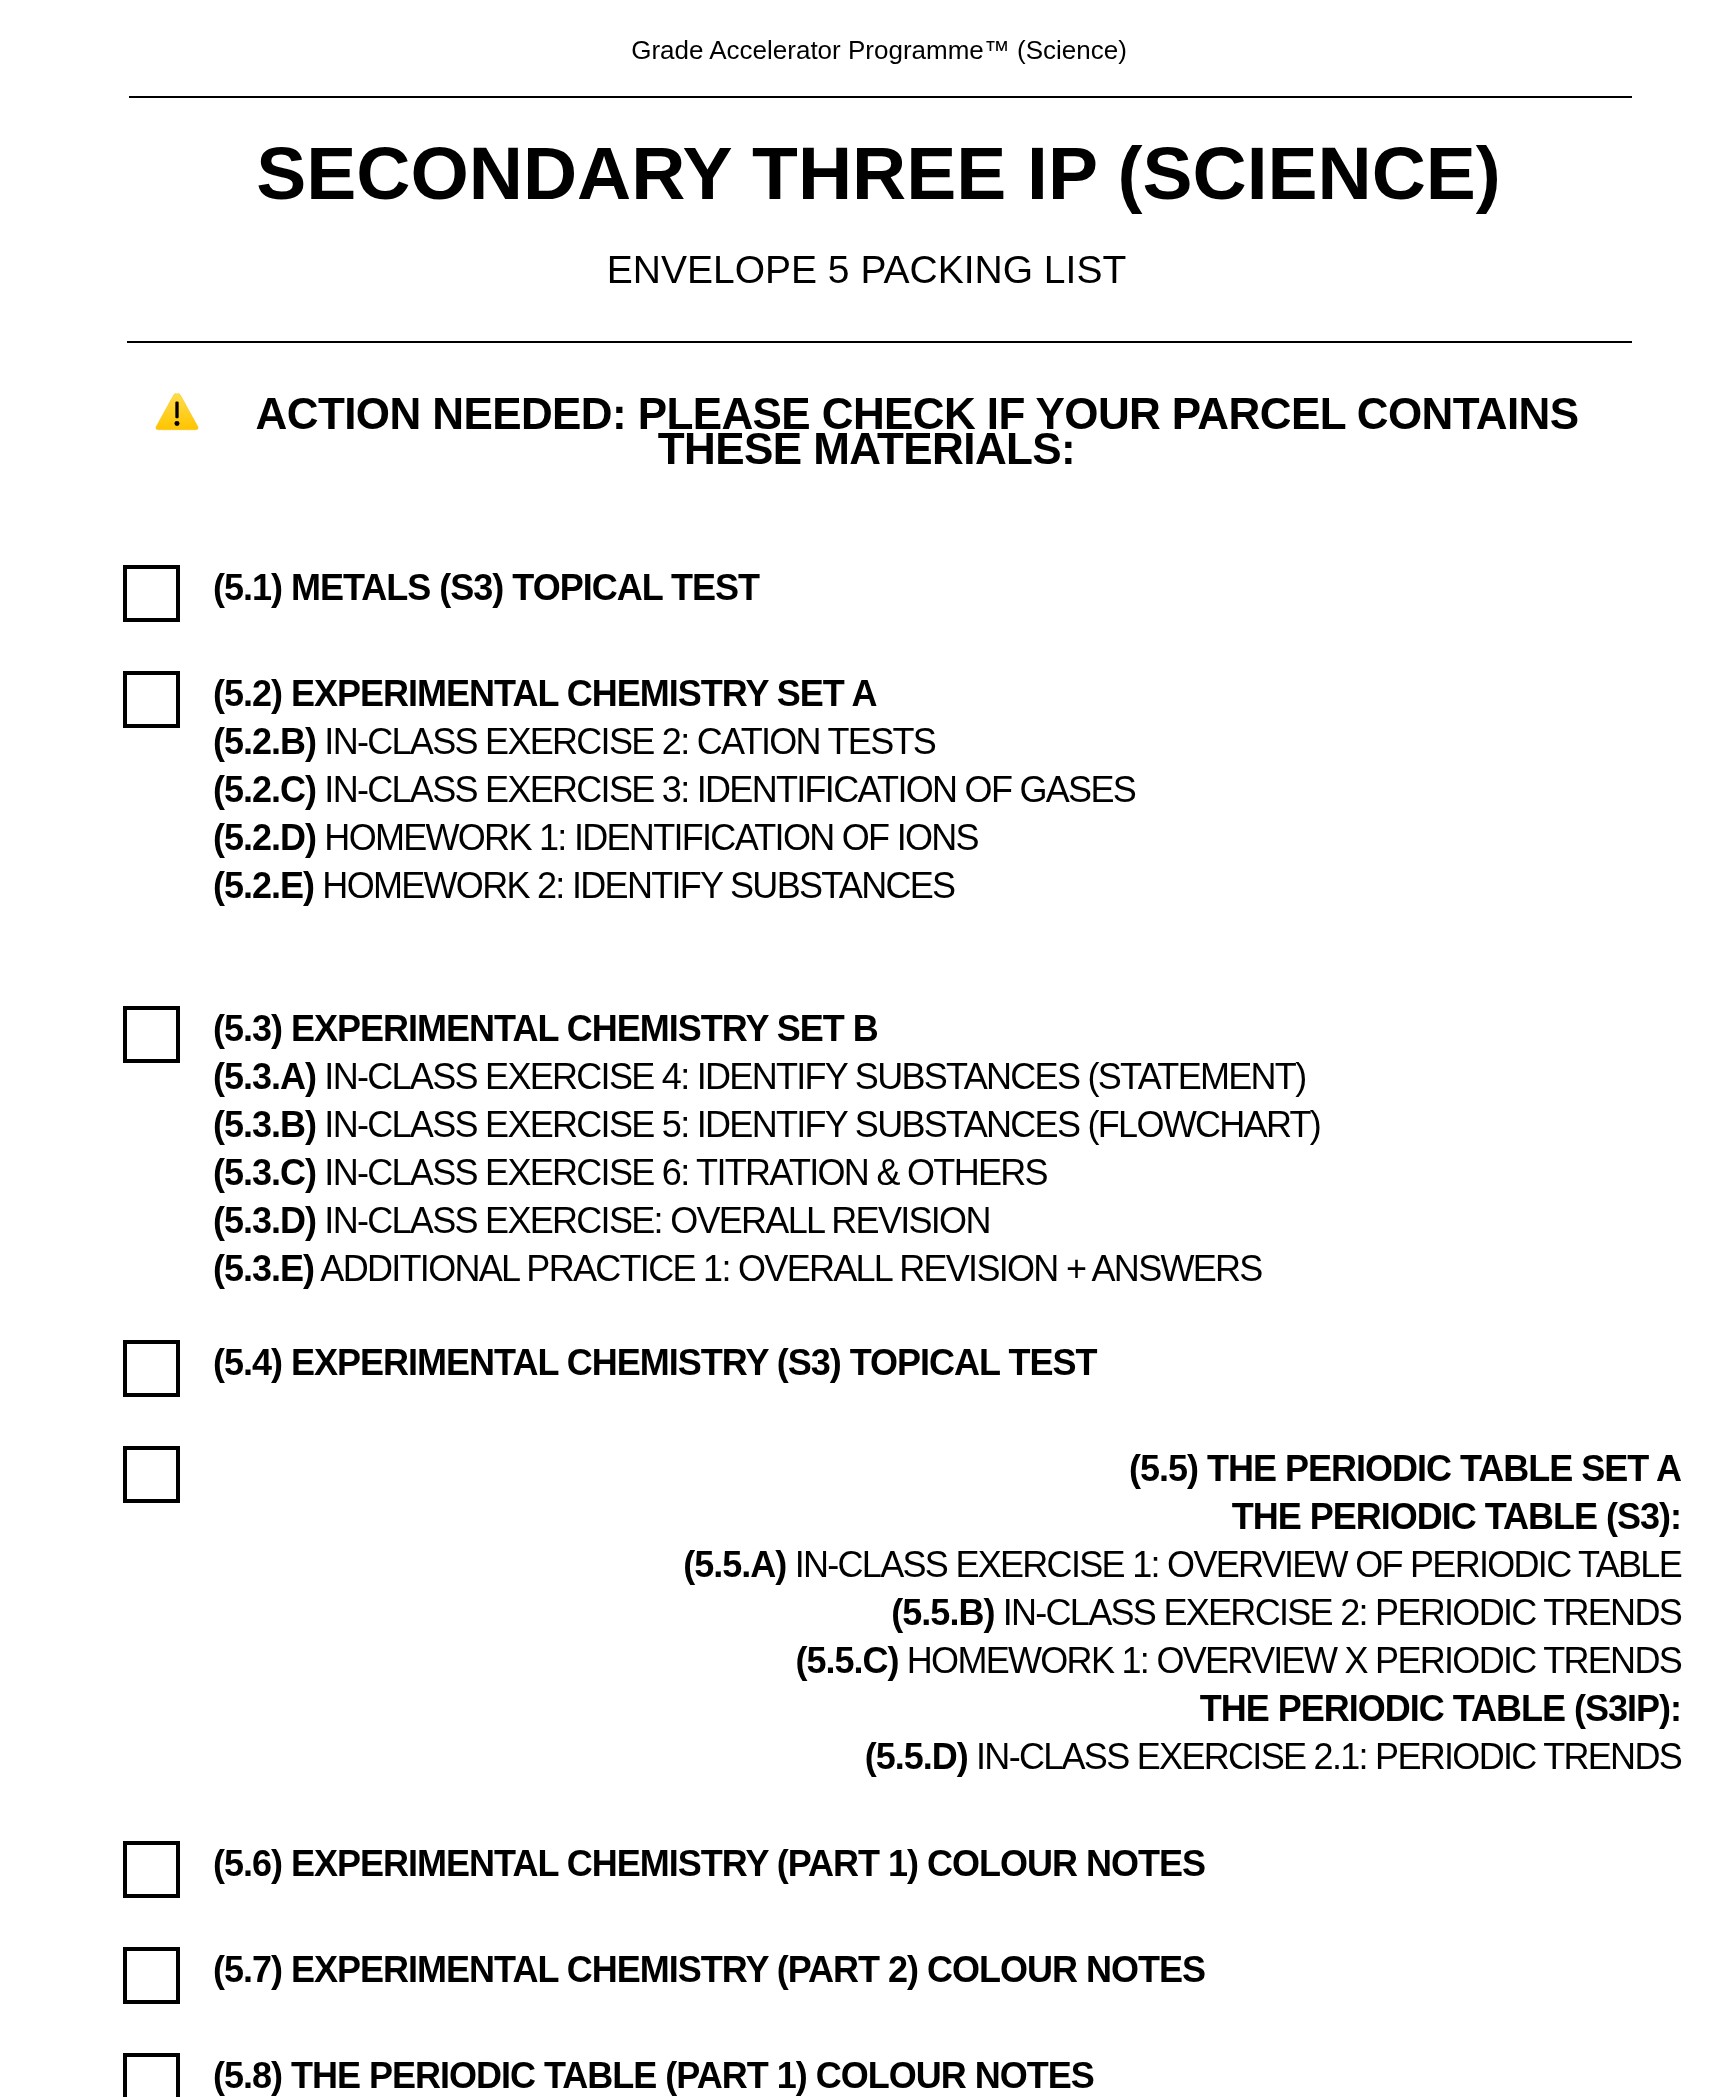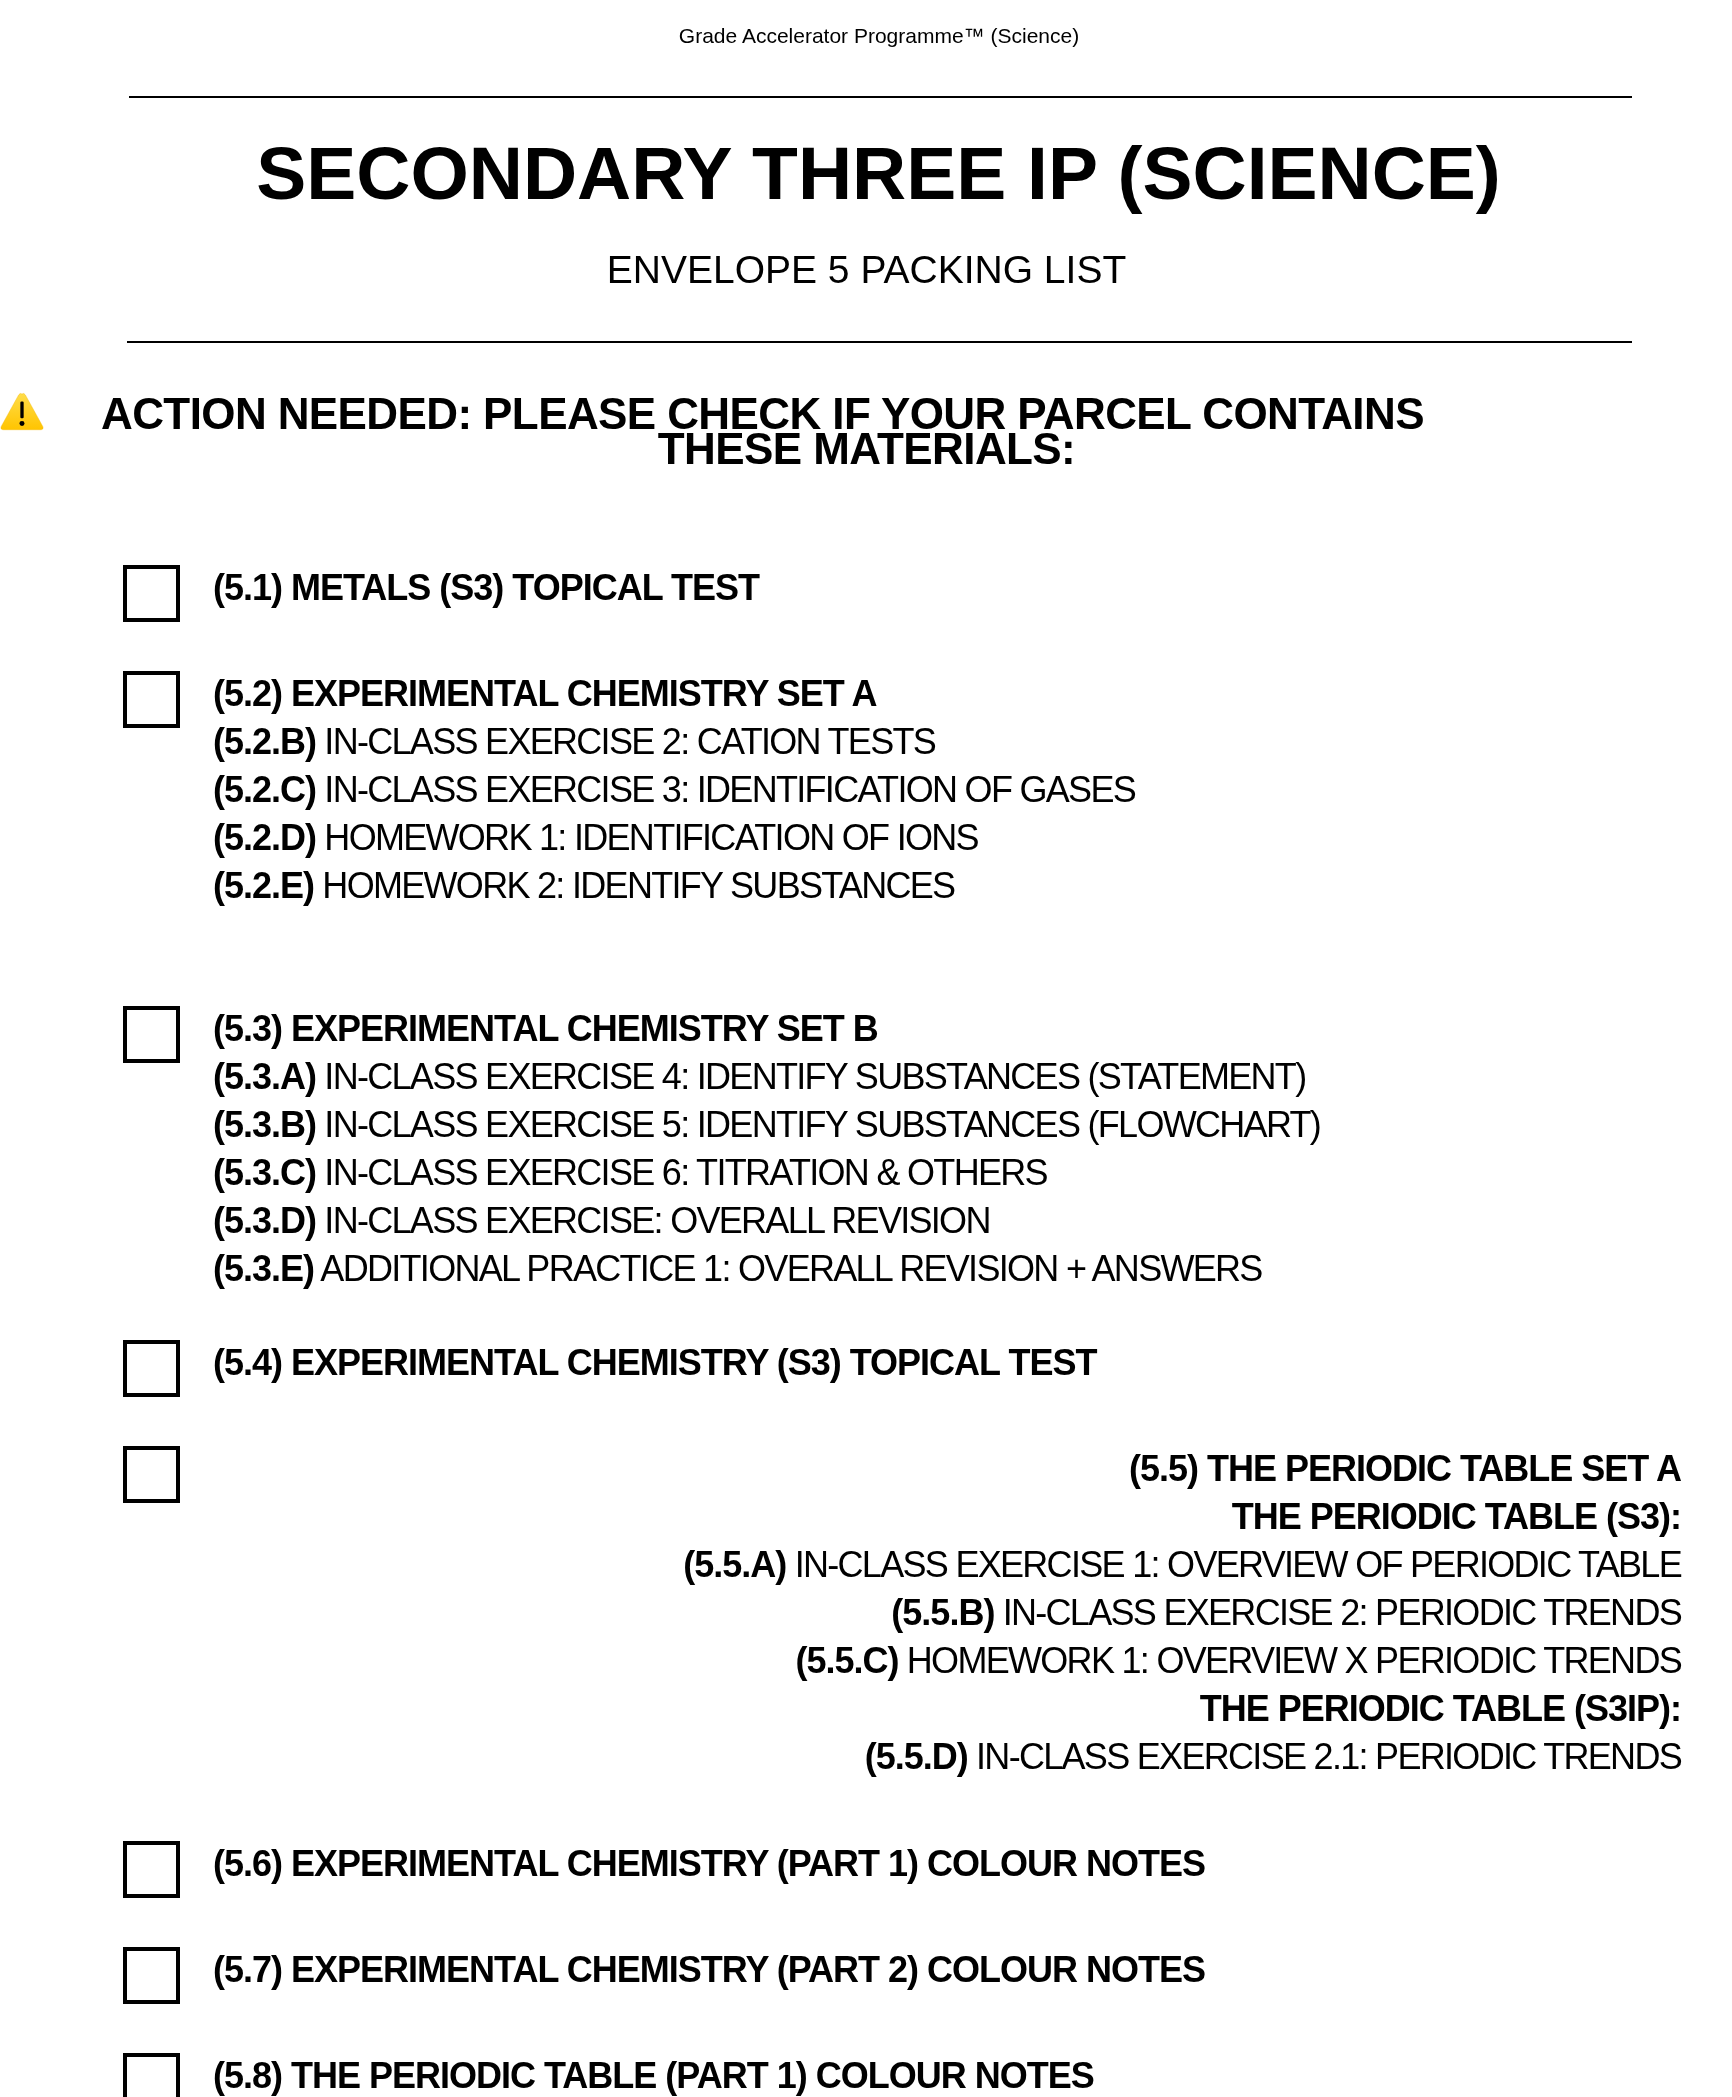--- a/index.html
+++ b/index.html
@@ -20,24 +20,24 @@
       left: 0;
       width: 1733px;
       text-align: center;
       white-space: nowrap;
     }
     .rule {
       position: absolute;
       background: #000000;
     }
     .doc-header {
-      font-size: 21px;
+      font-size: 26px;
       line-height: 29px;
       font-weight: normal;
-      top: 21px;
+      top: 36px;
       padding-left: 25px;
       box-sizing: border-box;
     }
     .doc-title {
       font-size: 75px;
       line-height: 75px;
       font-weight: bold;
       top: 136px;
       padding-left: 12px;
     }
@@ -49,20 +49,21 @@
       padding-left: 0px;
     }
     .notice-line {
       font-size: 44px;
       line-height: 44px;
       font-weight: bold;
       letter-spacing: -0.6px;
     }
     .notice-row {
       display: flex;
+      justify-content: center;
       align-items: flex-end;
       gap: 46px;
     }
     .warn-icon {
       display: inline-block;
       width: 44px;
       height: 39px;
       margin-right: 11px;
       position: relative;
       top: -5px;

